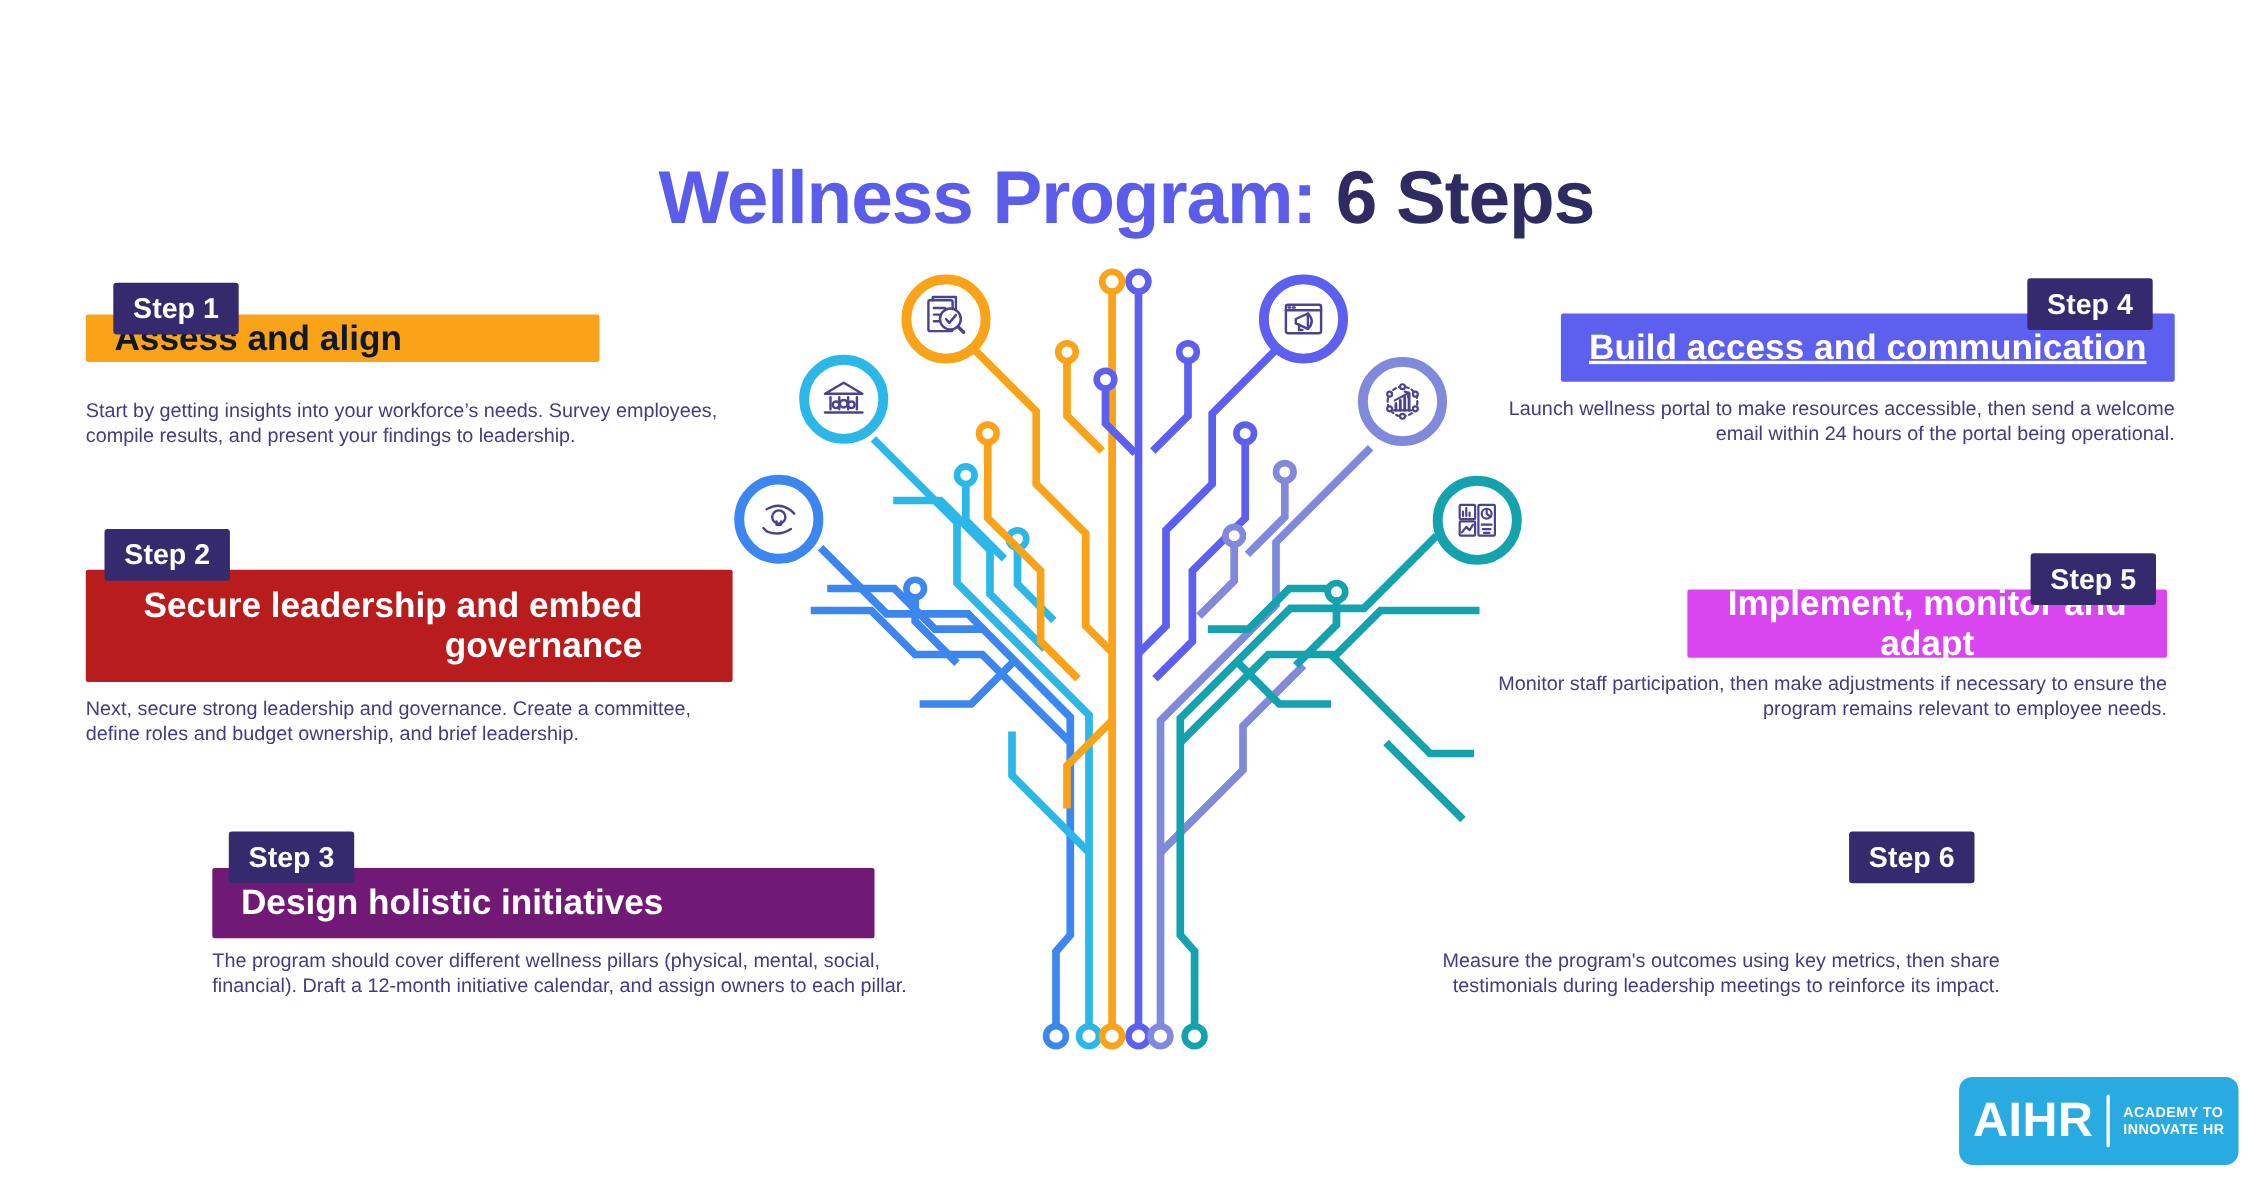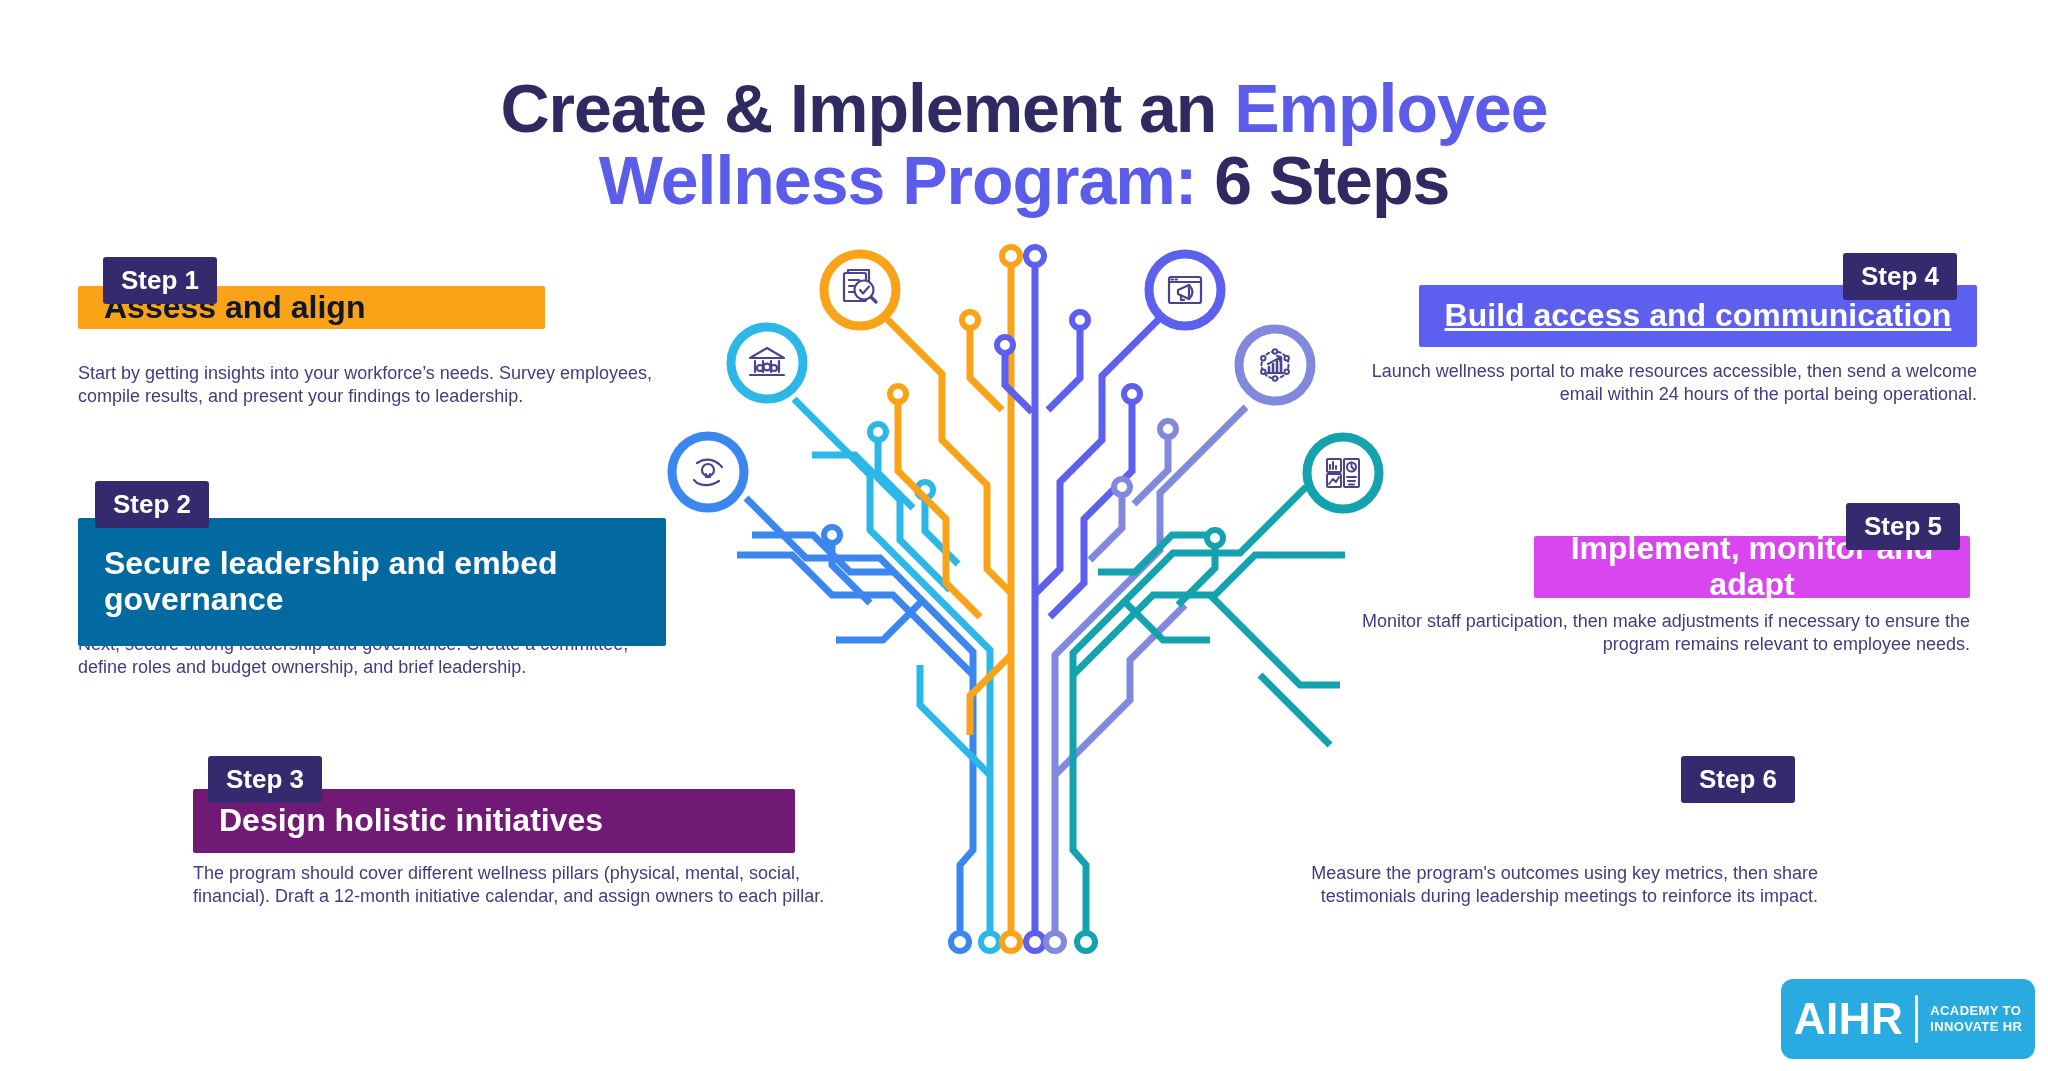--- a/index.html
+++ b/index.html
@@ -22,21 +22,21 @@
   }
   
   .bar{
     position:absolute;display:flex;align-items:center;z-index:2;
     font-size:32px;font-weight:bold;color:#ffffff;line-height:1.12;
     border-radius:2px;
   }
   .bar.left{justify-content:flex-start;padding-left:26px;}
   .bar.center{justify-content:center;text-align:center;}
   .bar1{left:78px;top:286px;width:441px;height:43px;background:#fba318;color:#0f172a;}
-  .bar2{left:78px;top:518px;width:562px;height:128px;background:#0369a1;}
+  .bar2{left:78px;top:518px;width:562px;height:102px;background:#b91c1c;text-align:right;}
   .bar3{left:193px;top:789px;width:576px;height:64px;background:#701a75;}
   .bar4{right:71px;top:285px;width:558px;height:62px;background:#5d5fef;text-decoration:underline;}
   .bar5{right:78px;top:536px;width:436px;height:62px;background:#d946ef;}
   .bar6{right:230px;top:789px;width:629px;height:64px;background:#14a3ae;}
   
   .desc{
     position:absolute;font-size:18px;color:#423c80;line-height:1.3;z-index:1;
   }
   .desc.right{text-align:right;}
   .d1{left:78px;top:362px;width:610px;}
@@ -56,21 +56,21 @@
   .logo .brand{font-size:44px;font-weight:bold;letter-spacing:0.5px;}
   .logo .div{width:3px;height:48px;background:#ffffff;border-radius:2px;}
   .logo .tagline{font-size:13px;font-weight:bold;line-height:1.2;letter-spacing:0.4px;}
 </style>
 </head>
 <body>
 
 <div class="canvas">
 
   <h1 class="title">
-    <span><span>Create &amp; Implement an </span><span class="accent">Employee</span></span><br>
+    <br>
     <span><span class="accent">Wellness Program:</span><span> 6 Steps</span></span>
   </h1>
 
   <div class="tag" style="left:103px;top:257px;">Step 1</div>
   <div class="bar bar1 left">
       <span>Assess and align</span>
     </div>
   <div class="desc d1">Start by getting insights into your workforce’s needs. Survey employees, compile results, and present your findings to leadership.</div>
 
   <div class="tag" style="left:95px;top:481px;">Step 2</div>

